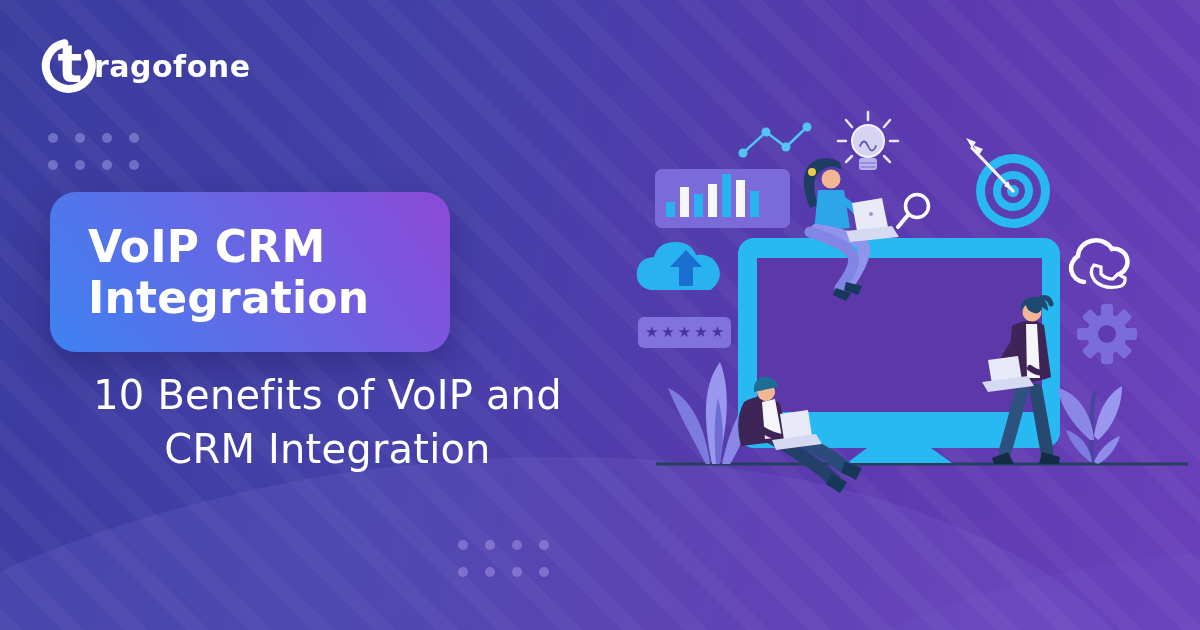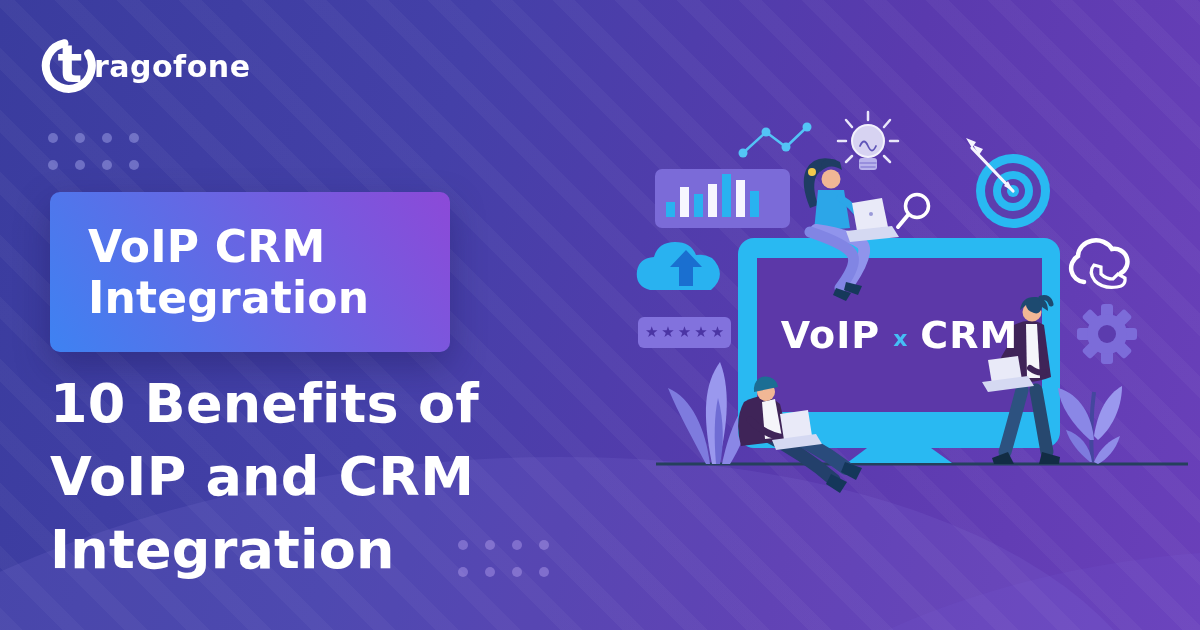--- a/index.html
+++ b/index.html
@@ -26,32 +26,32 @@
   .logo-text{color:#fff;font-weight:bold;font-size:30px;line-height:30px;margin:16px 8px 0 -6px;letter-spacing:.5px;}
   
   .dots{position:absolute;display:grid;grid-template-columns:repeat(4,10px);grid-auto-rows:10px;column-gap:17px;row-gap:17px;}
   .dots span{width:10px;height:10px;border-radius:50%;}
   .dots-top{left:48px;top:133px;}
   .dots-top span{background:rgba(170,172,240,0.45);}
   .dots-bottom{left:458px;top:540px;}
   .dots-bottom span{background:rgba(190,170,245,0.40);}
   
   .hero-card{
-    position:absolute;left:50px;top:192px;width:400px;height:160px;border-radius:10px;
+    position:absolute;left:50px;top:192px;width:400px;height:160px;border-radius:26px;
     background:linear-gradient(55deg,#3e82f2 0%,#6a64e2 55%,#8c49d8 100%);
     box-shadow:0 14px 34px rgba(25,20,80,0.35);
     display:flex;align-items:center;
   }
   .hero-title{
     color:#fff;font-size:44px;font-weight:800;line-height:1.17;margin:0 0 0 38px;width:330px;
     letter-spacing:.2px;
   }
   .hero-subtitle{
     position:absolute;left:50px;top:368px;width:555px;color:#fff;
-    font-size:54px;font-weight:700;line-height:1.35;letter-spacing:.2px;
+    font-size:40px;font-weight:400;line-height:1.35;letter-spacing:.2px;text-align:center;
   }
   
   .monitor-text{
     position:absolute;left:757px;top:258px;width:285px;height:154px;
     display:flex;align-items:center;justify-content:center;gap:13px;
   }
   .monitor-text .big{color:#fff;font-size:38px;font-weight:800;letter-spacing:1px;}
   .monitor-text .small-x{color:#45bef5;font-size:22px;font-weight:700;padding-top:6px;}
   
   .star-panel{
@@ -262,22 +262,17 @@
 
     <g>
       <path d="M1092,462 q-2,-40 2,-70" stroke="#44479e" stroke-width="4" fill="none"></path>
       <path d="M1090,440 C1072,424 1060,406 1058,388 C1080,394 1092,416 1094,440 Z" fill="#8a87e6"></path>
       <path d="M1094,436 C1098,410 1108,394 1122,386 C1122,410 1110,430 1098,440 Z" fill="#9a98ee"></path>
       <path d="M1090,462 C1078,452 1070,442 1066,430 C1080,434 1090,446 1092,462 Z" fill="#7e7bde"></path>
       <path d="M1094,462 C1100,448 1110,440 1120,436 C1116,450 1106,460 1098,464 Z" fill="#8f8ce8"></path>
     </g>
   </svg>
 
-  <div class="monitor-text">
-    <span class="big">VoIP</span>
-    <span class="small-x">x</span>
-    <span class="big">CRM</span>
-  </div>
 
   <div class="star-panel">
     <span class="stars">★★★★★</span>
   </div>
 </div>
 
 </body></html>

